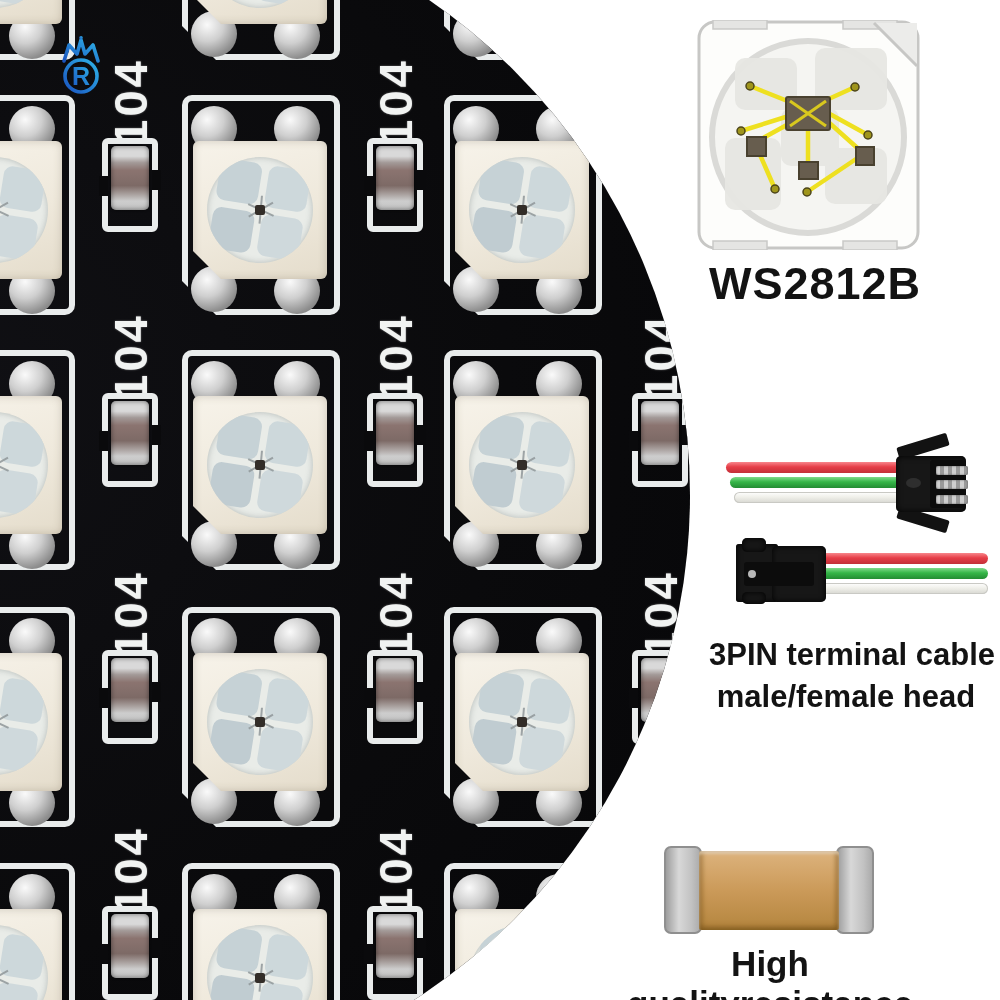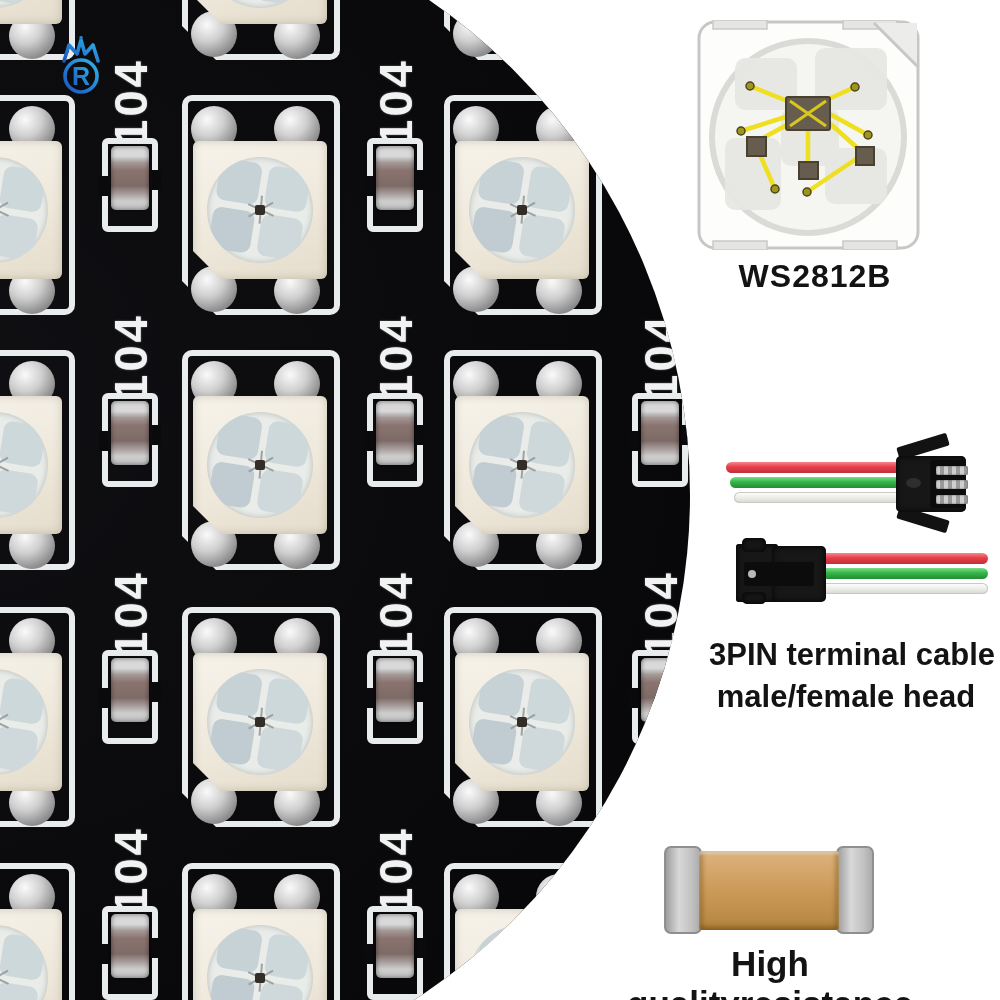--- a/index.html
+++ b/index.html
@@ -46,21 +46,21 @@
 
   
   .watermark{position:absolute;left:22px;top:34px;width:240px;height:96px;z-index:5;}
   .wm-logo{position:absolute;left:33px;top:2px;}
   .wm-text{position:absolute;left:2px;top:58px;font-size:27px;font-weight:700;letter-spacing:4px;
            color:rgba(255,255,255,0.15);-webkit-text-stroke:1.4px rgba(255,255,255,0.85);}
 
   
   .chip-figure{position:absolute;left:697px;top:20px;}
   .caption{position:absolute;color:#131313;text-align:center;}
-  .chip-label{left:655px;top:258px;width:320px;font-size:32px;font-weight:800;letter-spacing:1px;}
+  .chip-label{left:655px;top:258px;width:320px;font-size:45px;font-weight:800;letter-spacing:1px;}
   .cable-caption-1{left:692px;top:637px;width:320px;font-size:31px;font-weight:700;}
   .cable-caption-2{left:686px;top:679px;width:320px;font-size:31px;font-weight:700;}
   .res-caption{left:610px;top:944px;width:320px;font-size:35px;font-weight:700;}
 
   
   .wire{position:absolute;height:11px;border-radius:6px;}
   .wire-red{background:linear-gradient(180deg,#f8868b 0%,#e63e48 45%,#c22f38 100%);}
   .wire-green{background:linear-gradient(180deg,#7fd98a 0%,#35b648 45%,#238c33 100%);}
   .wire-white{background:linear-gradient(180deg,#ffffff 0%,#f0f0ea 45%,#d7d7d1 100%);box-shadow:0 0 0 1px #c9c9c4 inset;}
   .conn-body{position:absolute;background:#171717;border-radius:5px;box-shadow:inset 0 0 6px #000;}

